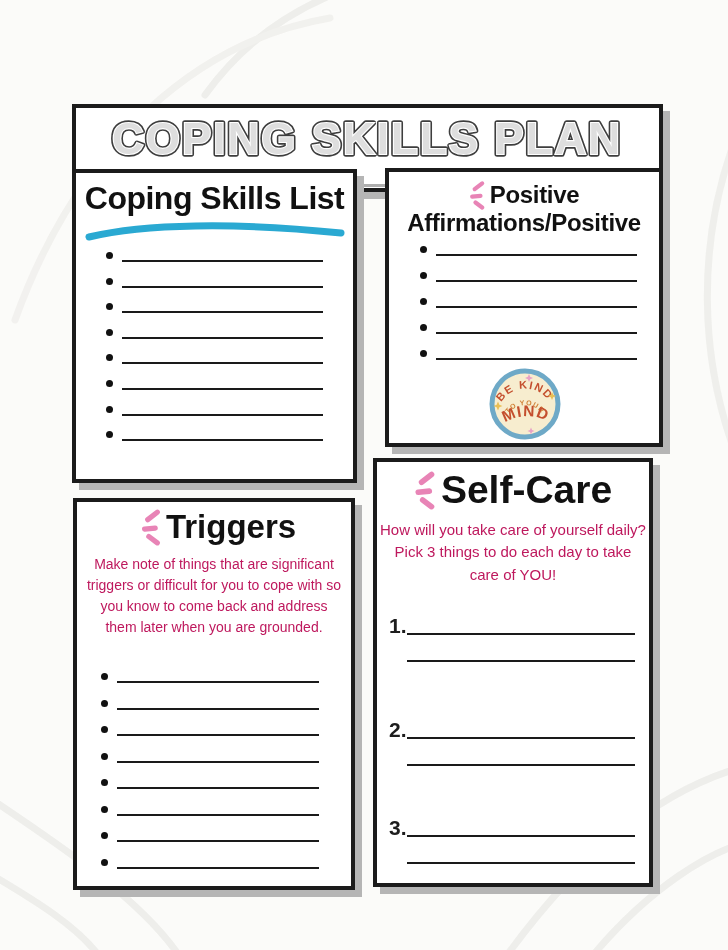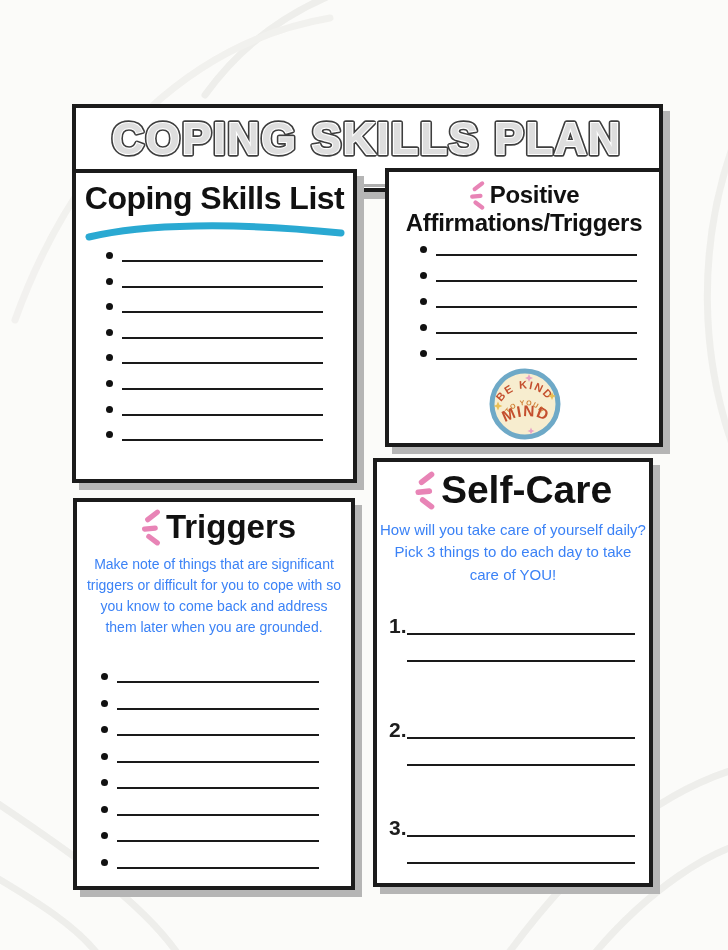--- a/index.html
+++ b/index.html
@@ -25,21 +25,21 @@
   .for-label { color:#9b9b9b; font-weight:bold; font-size:21px; line-height:1; padding-bottom:2px; }
   .for-line { width:303px; height:16px; border-bottom:3px solid #aeaeae; }
   
   .box-title { font-weight:bold; color:#111; text-align:center; line-height:1.05; }
   .accent-row { display:flex; align-items:center; justify-content:center; gap:3px; }
   .accent-svg { flex:0 0 auto; }
   .rows { position:absolute; }
   .blank-row { position:relative; }
   .blank-row .dot { position:absolute; left:0; top:7px; width:7px; height:7px; border-radius:50%; background:#111; }
   .blank-row .line { position:absolute; left:16px; right:0; top:15px; border-top:2.5px solid #1a1a1a; }
-  .desc { text-align:center; color:#3b82f6; font-size:15px; line-height:1.5; margin:8px auto 0 auto; }
+  .desc { text-align:center; color:#be185d; font-size:15px; line-height:1.5; margin:8px auto 0 auto; }
   
   #coping-panel { left:72px; top:169px; width:285px; height:314px; }
   #coping-panel .box-title { font-size:32px; margin-top:9px; letter-spacing:-0.5px; }
   .swoosh { position:absolute; left:8px; top:46px; }
   #coping-rows { left:30px; top:72px; width:217px; }
   #coping-rows .blank-row { height:25.6px; }
   
   #affirm-panel { left:385px; top:168px; width:278px; height:279px; }
   #affirm-panel .heading { margin-top:8px; }
   #affirm-panel .box-title { font-size:24px; letter-spacing:-0.3px;text-align:center; }
@@ -139,21 +139,21 @@
       <div class="accent-row">
         <svg class="accent-svg" width="18" height="30" viewBox="0 0 20 36">
           <g fill="none" stroke="#e884b6" stroke-width="5" stroke-linecap="round">
             <path d="M15,4 L6,11"></path>
               <path d="M13,19 L3,20"></path>
               <path d="M15,33 L7,27"></path>
           </g>
         </svg>
         <span class="box-title">Positive</span>
       </div>
-      <div class="box-title">Affirmations/Triggers</div>
+      <div class="box-title">Affirmations/Positive</div>
     </div>
     <div class="rows" id="affirm-rows">
       <div class="blank-row">
         <span class="dot"></span>
         <span class="line"></span>
       </div>
     <div class="blank-row">
         <span class="dot"></span>
         <span class="line"></span>
       </div>

